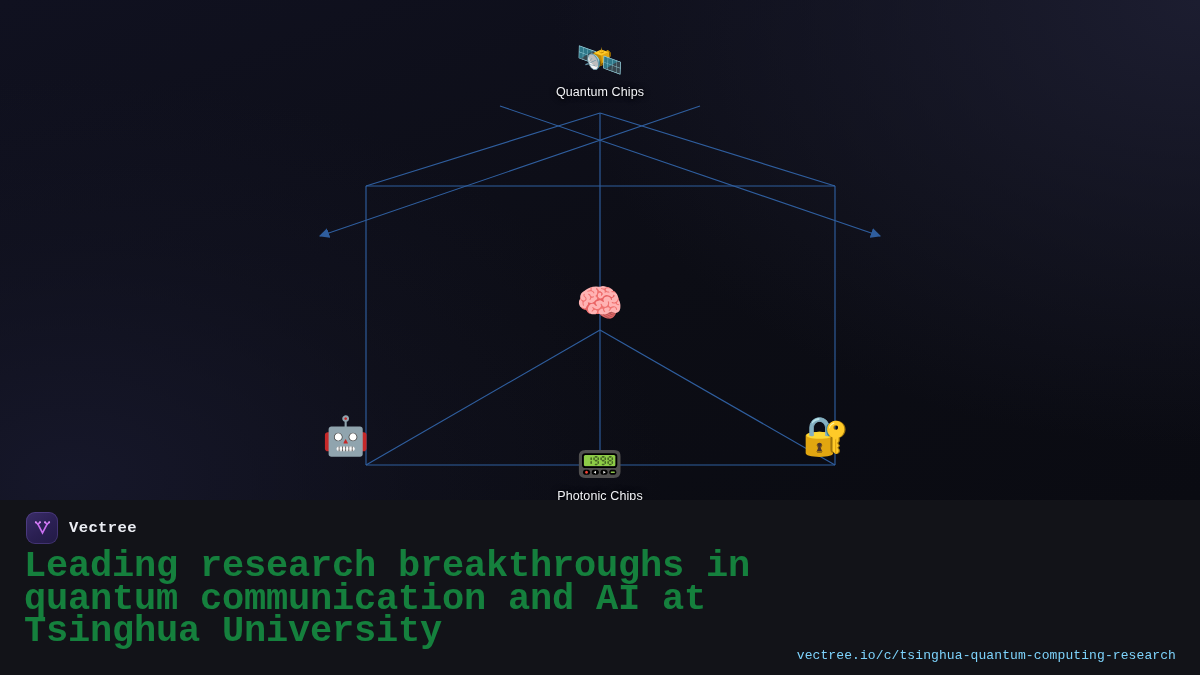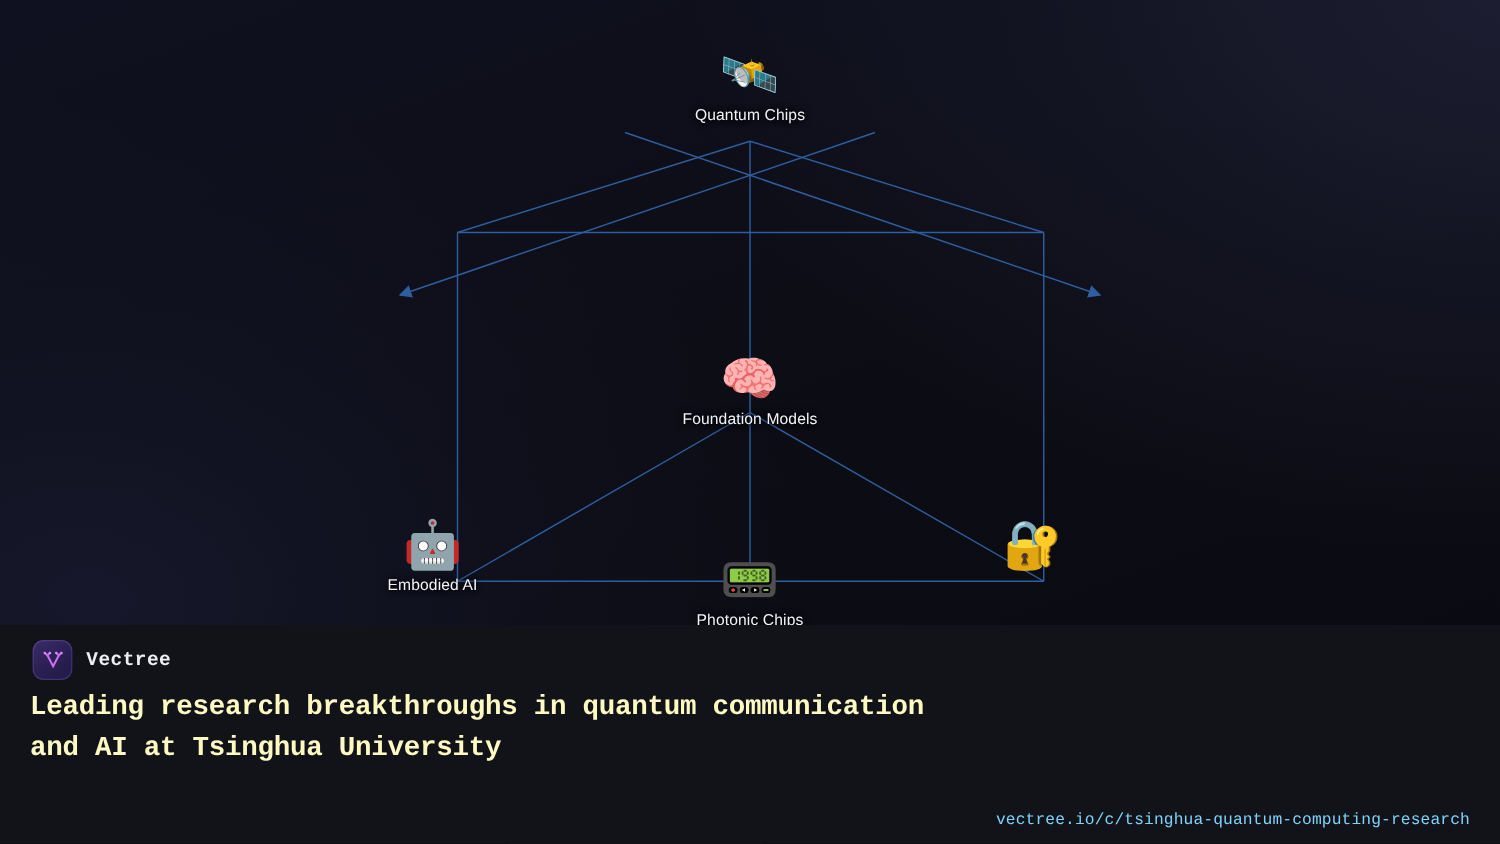--- a/index.html
+++ b/index.html
@@ -91,24 +91,24 @@
     font-weight: bold;
     color: #eceef4;
     letter-spacing: 0.4px;
   }
   #headline {
     position: absolute;
     left: 24px;
     top: 50px;
     width: 740px;
     font-family: "Liberation Mono", "DejaVu Sans Mono", monospace;
-    font-size: 22px;
+    font-size: 37px;
     font-weight: bold;
     line-height: 32.5px;
-    color: #fef9c3;
+    color: #15803d;
     letter-spacing: -0.2px;
     white-space: pre-wrap;
   }
   #page-url {
     position: absolute;
     right: 24px;
     bottom: 12px;
     font-family: "Liberation Mono", "DejaVu Sans Mono", monospace;
     font-size: 13px;
     color: #7dd3fc;
@@ -154,26 +154,24 @@
       </g>
     </svg>
 
     <div class="node" style="left:600px; top:38px;">
       <span class="node-emoji">🛰️</span>
       <span class="node-label">Quantum Chips</span>
     </div>
 
     <div class="node" style="left:600px; top:281px;">
       <span class="node-emoji">🧠</span>
-      <span class="node-label">Foundation Models</span>
     </div>
 
     <div class="node" style="left:346px; top:414px;">
       <span class="node-emoji">🤖</span>
-      <span class="node-label">Embodied AI</span>
     </div>
 
     <div class="node" style="left:600px; top:442px;">
       <span class="node-emoji">📟</span>
       <span class="node-label">Photonic Chips</span>
     </div>
 
     <div class="node" style="left:826px; top:414px;">
       <span class="node-emoji">🔐</span>
     </div>

